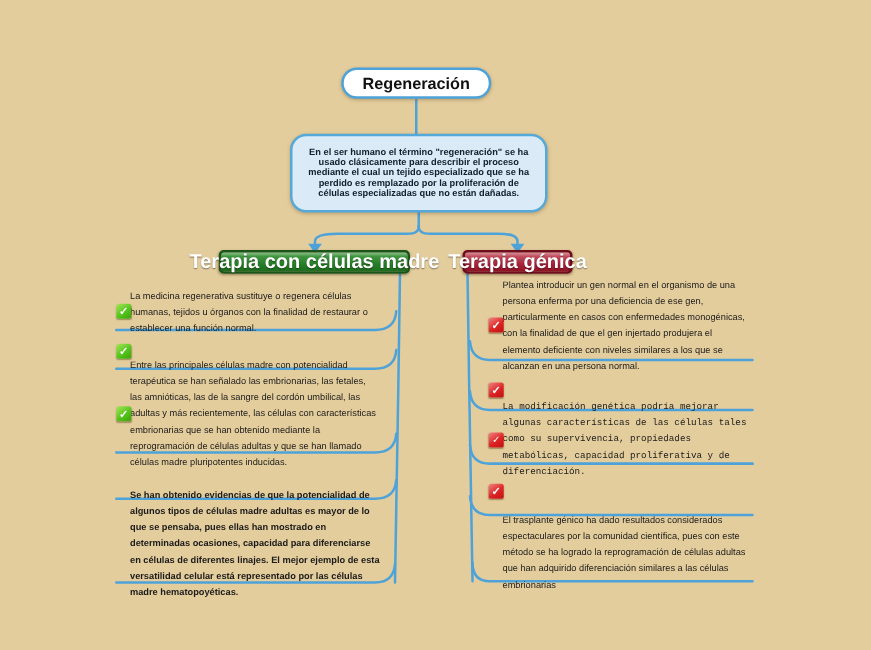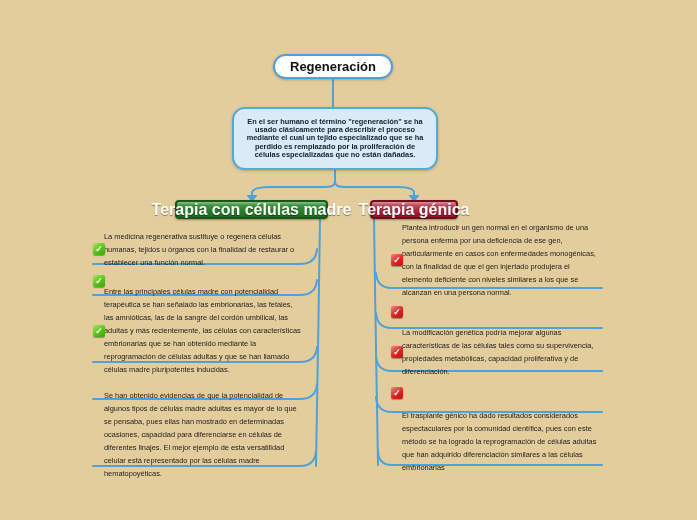--- a/index.html
+++ b/index.html
@@ -129,32 +129,32 @@
     <span class="check green-check"></span>
     <span class="item-text">La medicina regenerativa sustituye o regenera células humanas, tejidos u órganos con la finalidad de restaurar o establecer una función normal.</span>
   </div>
   <div class="item left" style="top:268px;height:26px;">
     <span class="check green-check"></span>
   </div>
   <div class="item left" style="top:300px;height:61px;">
     <span class="check green-check"></span>
     <span class="item-text">Entre las principales células madre con potencialidad terapéutica se han señalado las embrionarias, las fetales, las amnióticas, las de la sangre del cordón umbilical, las adultas y más recientemente, las células con características embrionarias que se han obtenido mediante la reprogramación de células adultas y que se han llamado células madre pluripotentes inducidas.</span>
   </div>
-  <div class="item left" style="top:403px;height:62px;">
+  <div class="item left" style="top:403px;height:62px;font-weight:bold;">
     <span class="item-text">Se han obtenido evidencias de que la potencialidad de algunos tipos de células madre adultas es mayor de lo que se pensaba, pues ellas han mostrado en determinadas ocasiones, capacidad para diferenciarse en células de diferentes linajes. El mejor ejemplo de esta versatilidad celular está representado por las células madre hematopoyéticas.</span>
   </div>
 
   <div class="item right" style="top:232px;height:55px;">
     <span class="check red-check"></span>
     <span class="item-text">Plantea introducir un gen normal en el organismo de una persona enferma por una deficiencia de ese gen, particularmente en casos con enfermedades monogénicas, con la finalidad de que el gen injertado produjera el elemento deficiente con niveles similares a los que se alcanzan en una persona normal.</span>
   </div>
   <div class="item right" style="top:297px;height:30px;">
     <span class="check red-check"></span>
   </div>
-  <div class="item right" style="top:334px;height:36px;">
+  <div class="item right" style="top:334px;height:36px;font-family:Liberation Mono, monospace;">
     <span class="check red-check"></span>
     <span class="item-text">La modificación genética podría mejorar algunas características de las células tales como su supervivencia, propiedades metabólicas, capacidad proliferativa y de diferenciación.</span>
   </div>
   <div class="item right" style="top:374px;height:37px;">
     <span class="check red-check"></span>
   </div>
   <div class="item right" style="top:419px;height:45px;">
     <span class="item-text">El trasplante génico ha dado resultados considerados espectaculares por la comunidad científica, pues con este método se ha logrado la reprogramación de células adultas que han adquirido diferenciación similares a las células embrionarias</span>
   </div>
 

